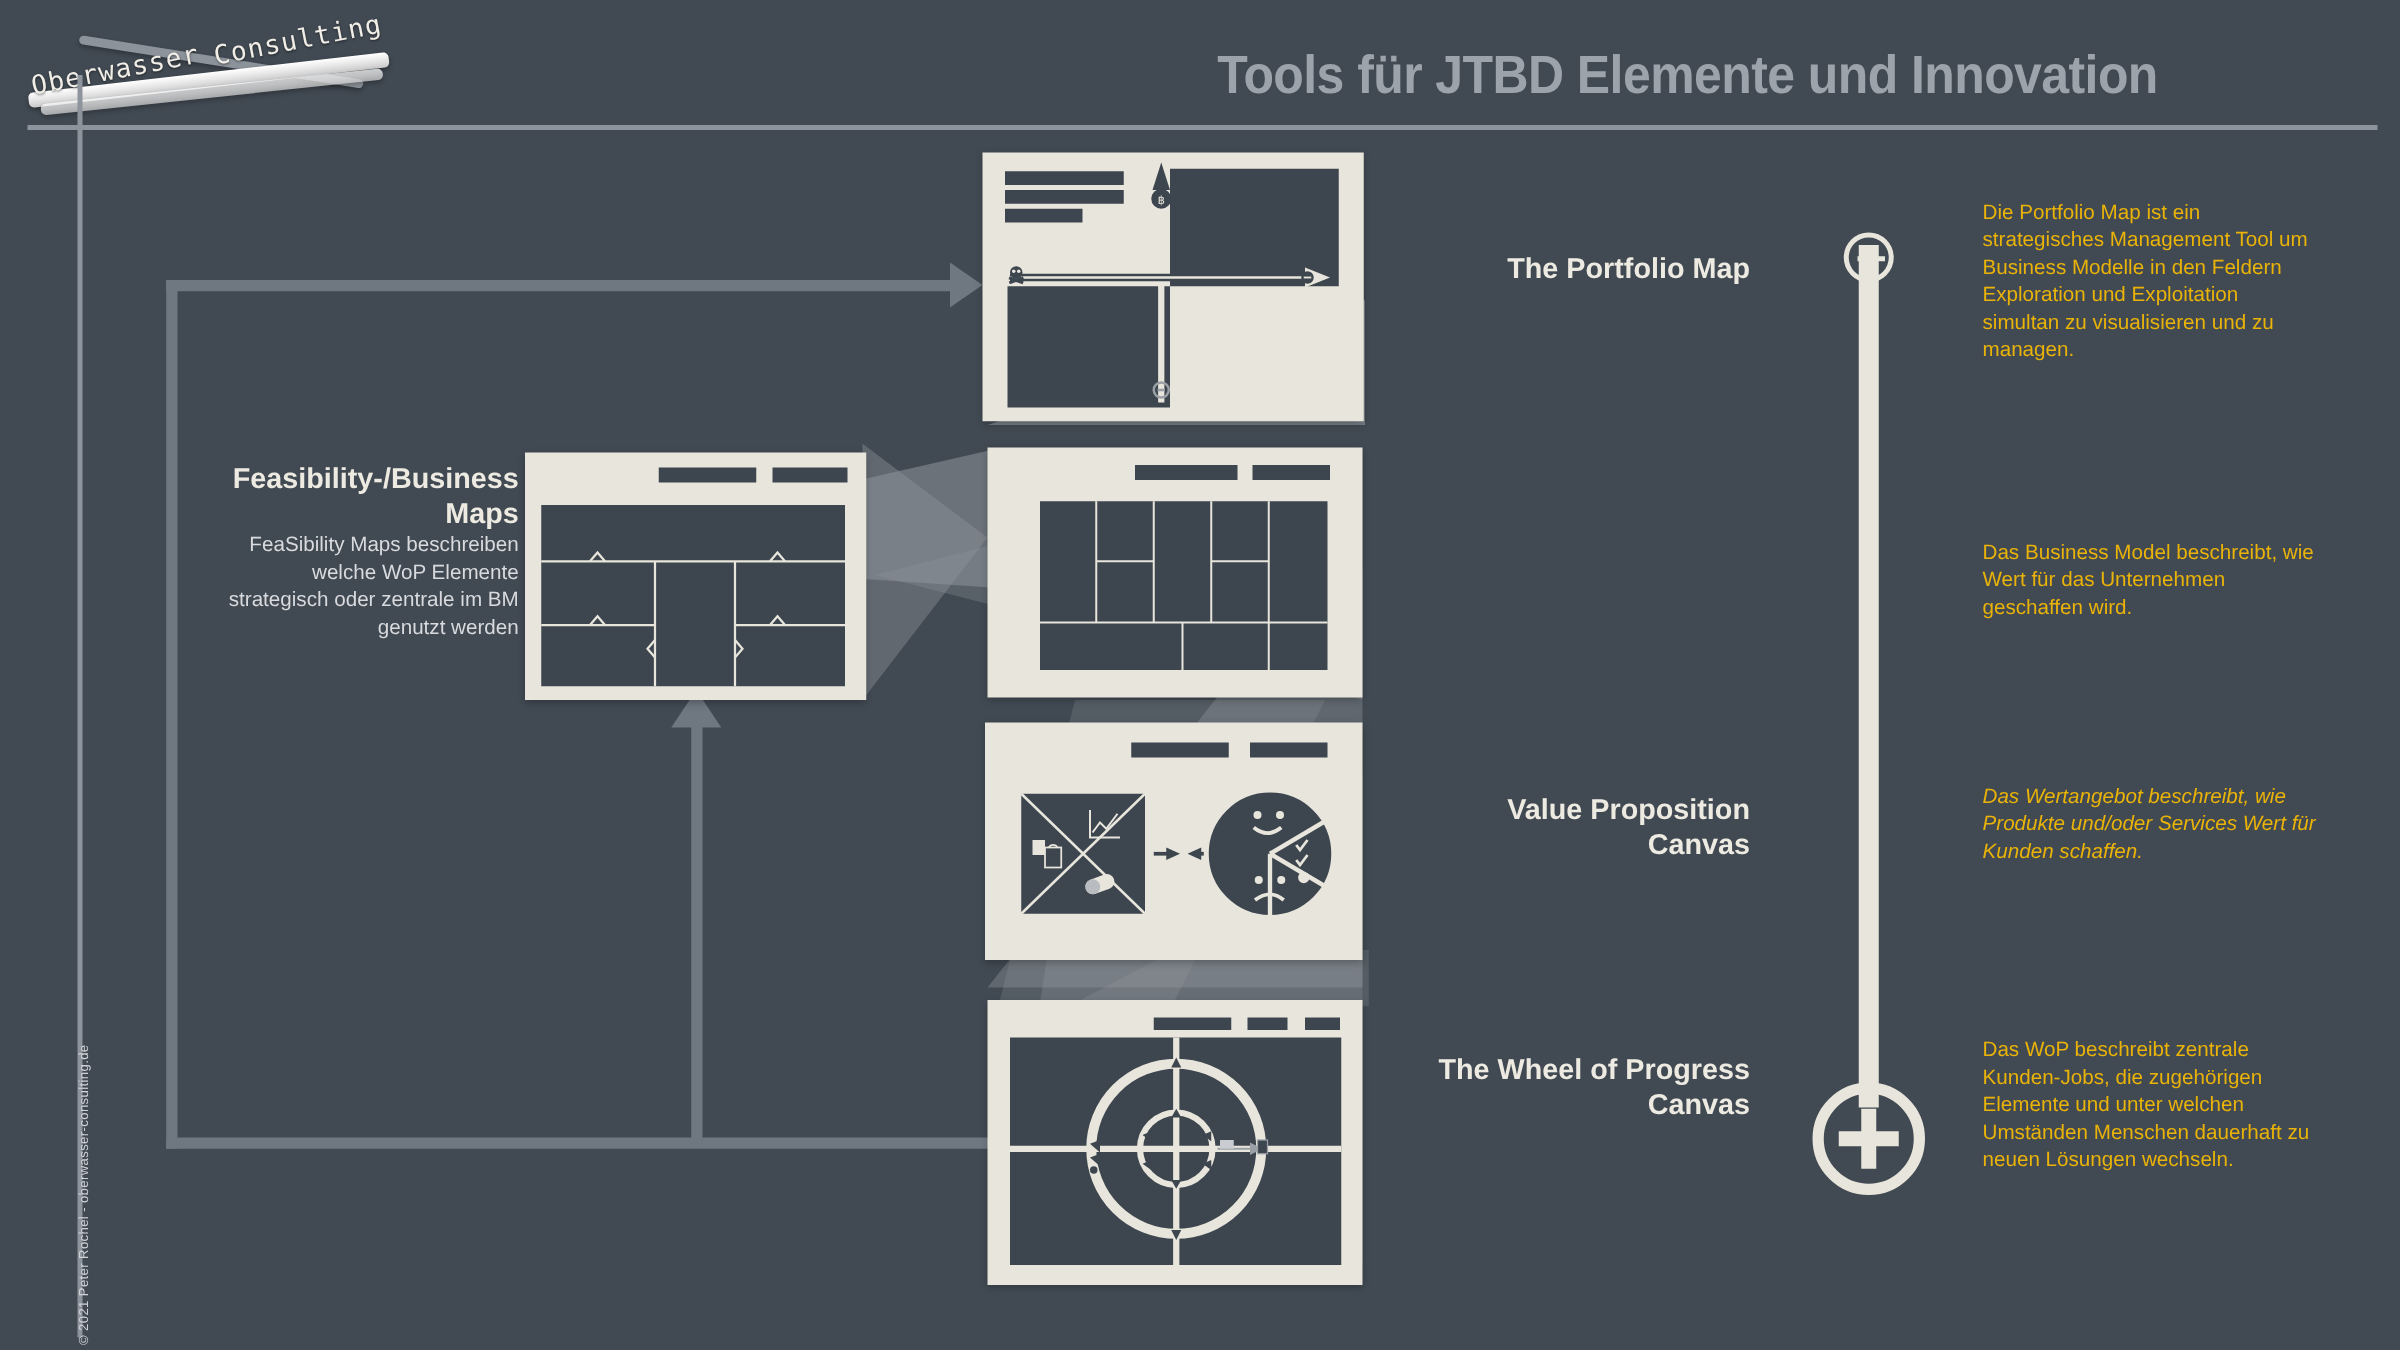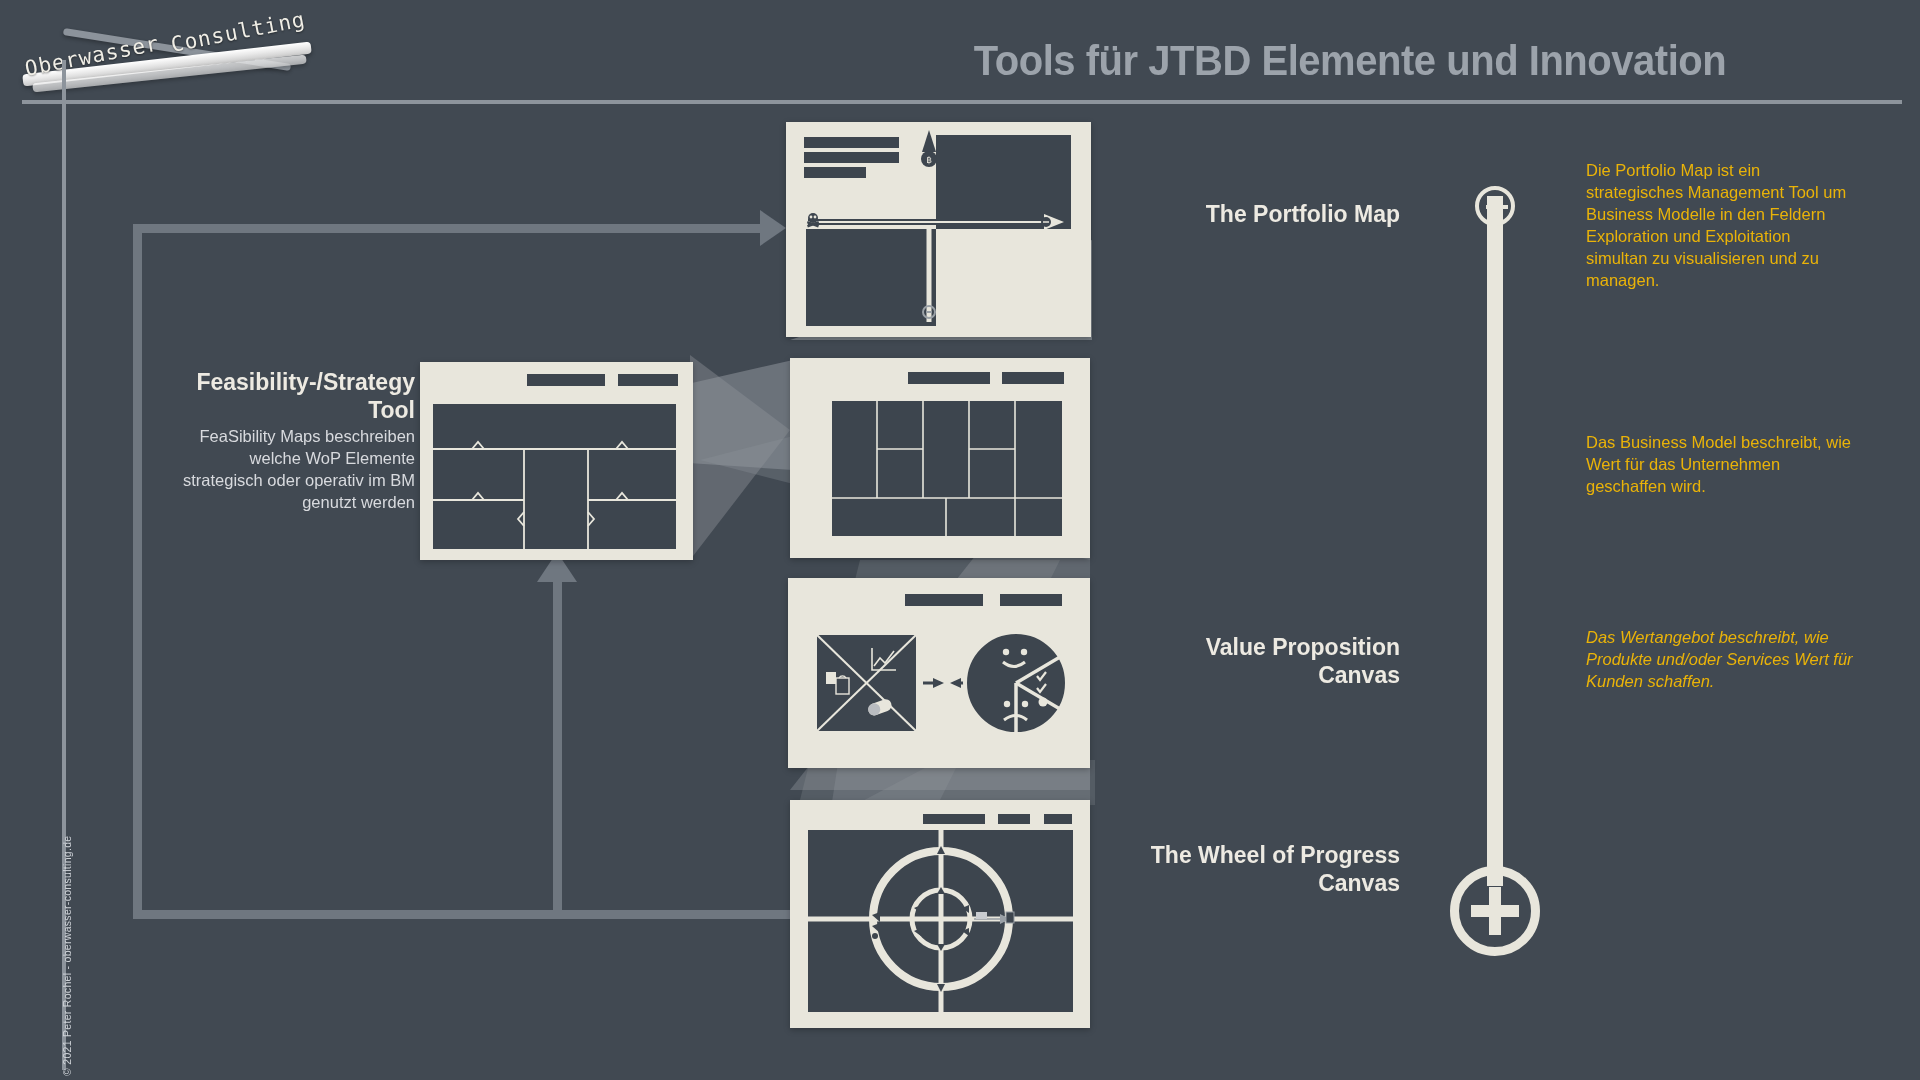--- a/index.html
+++ b/index.html
@@ -275,22 +275,22 @@
         <polyline points="196,87 202,80 208,87"></polyline>
         <polyline points="52,138 58,131 64,138"></polyline>
         <polyline points="196,138 202,131 208,138"></polyline>
         <polyline points="104,150 98,157 104,164"></polyline>
         <polyline points="168,150 174,157 168,164"></polyline>
       </g>
     </svg>
   </div>
 
   <div style="position:absolute;left:175px;top:368px;width:240px;">
-    <div class="feas-title">Feasibility-/Strategy Tool</div>
-    <div class="feas-body">FeaSibility Maps beschreiben welche WoP Elemente strategisch oder operativ im BM genutzt werden</div>
+    <div class="feas-title">Feasibility-/Business Maps</div>
+    <div class="feas-body">FeaSibility Maps beschreiben welche WoP Elemente strategisch oder zentrale im BM genutzt werden</div>
   </div>
 
   <div class="tool-label" style="left:1000px;top:200px;width:400px;text-align:right;">The Portfolio Map</div>
   <div class="tool-label" style="left:1000px;top:633px;width:400px;">Value Proposition
 Canvas</div>
   <div class="tool-label" style="left:1000px;top:841px;width:400px;">The Wheel of Progress
 Canvas</div>
 
   <div>
     <div class="scale-line" style="left:1487px;top:196px;width:16px;height:690px;"></div>
@@ -299,14 +299,15 @@
     </div>
     <div class="scale-plus" style="left:1450px;top:866px;">
       <i></i>
         <b></b>
     </div>
   </div>
 
   <div class="desc" style="left:1586px;top:160px;">Die Portfolio Map ist ein strategisches Management Tool um Business Modelle in den Feldern Exploration und Exploitation simultan zu visualisieren und zu managen.</div>
   <div class="desc" style="left:1586px;top:432px;">Das Business Model beschreibt, wie Wert für das Unternehmen geschaffen wird.</div>
   <div class="desc" style="left:1586px;top:627px;font-style:italic;">Das Wertangebot beschreibt, wie Produkte und/oder Services Wert für Kunden schaffen.</div>
+  <div class="desc" style="left:1586px;top:830px;">Das WoP beschreibt zentrale Kunden-Jobs, die zugehörigen Elemente und unter welchen Umständen Menschen dauerhaft zu neuen Lösungen wechseln.</div>
 
 </div>
 
 </body></html>

